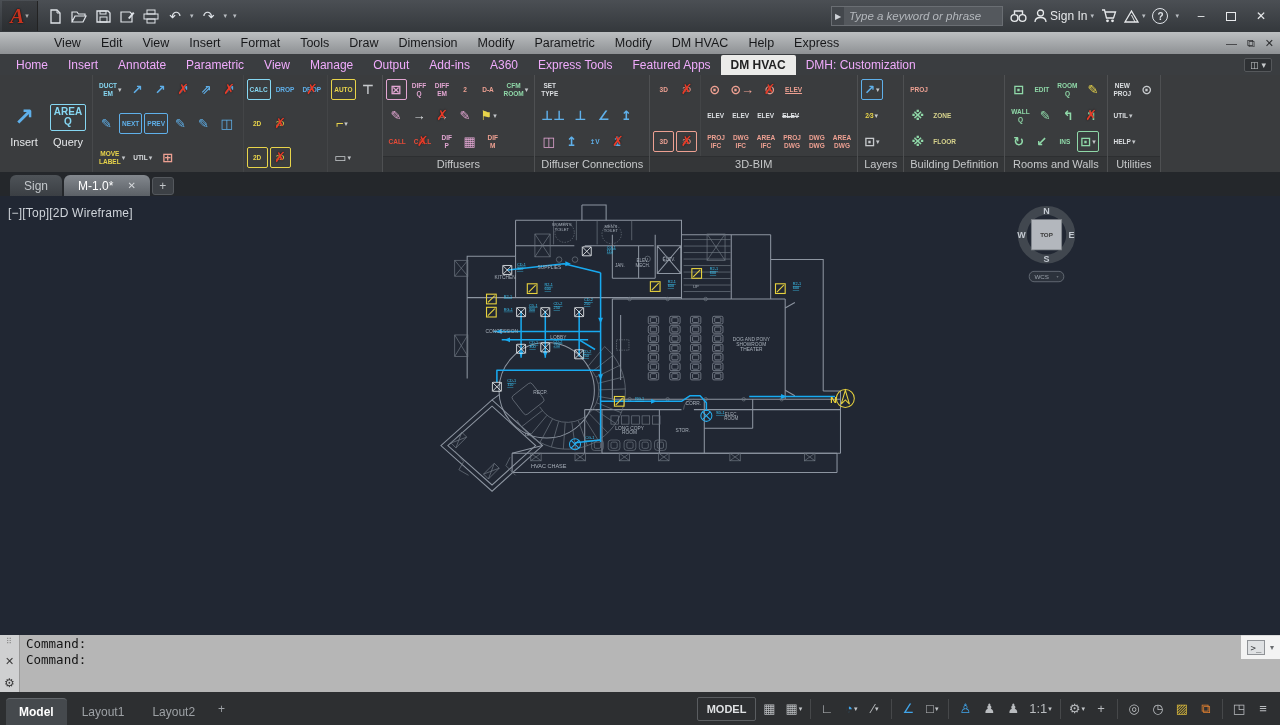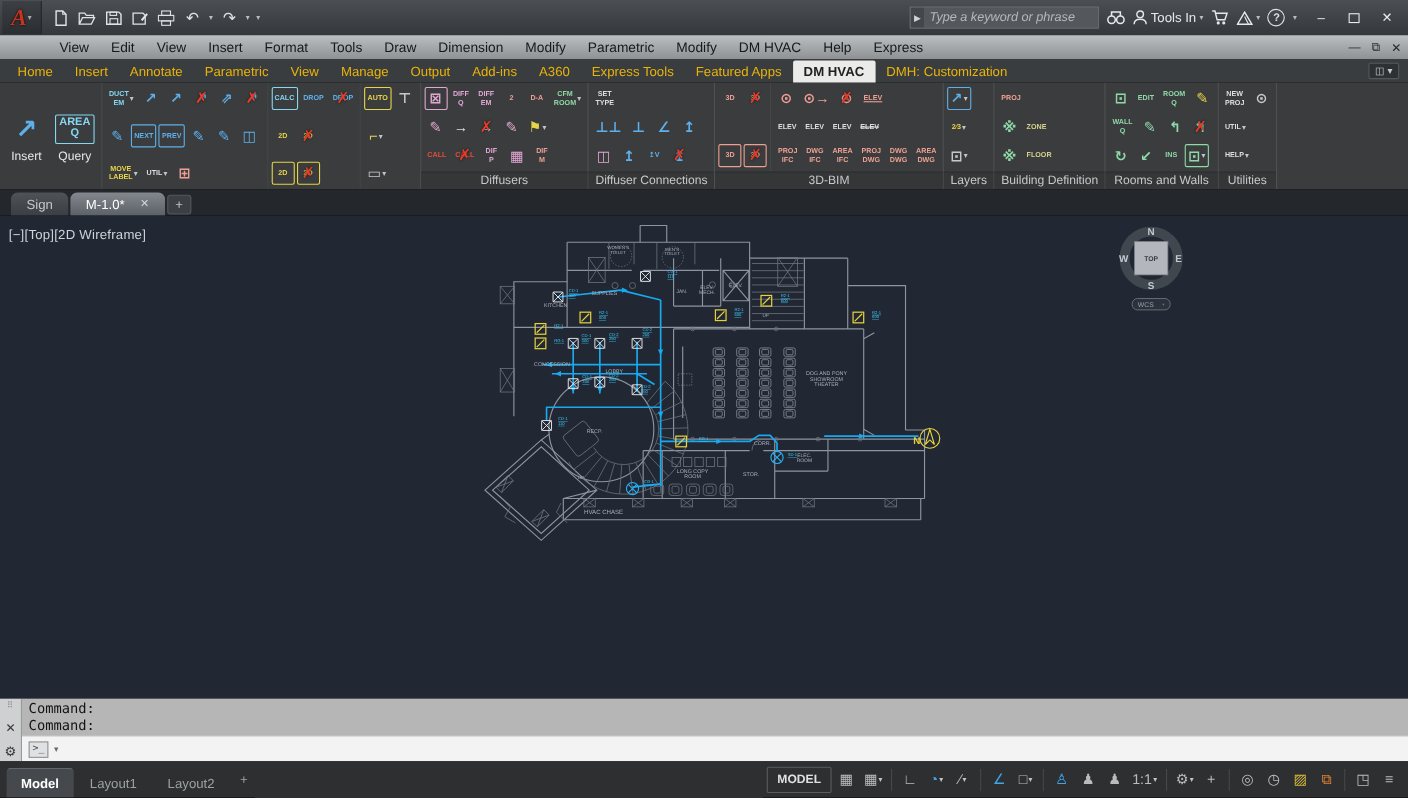--- a/index.html
+++ b/index.html
@@ -30,21 +30,21 @@
 .winbtn{width:30px;height:100%;display:flex;align-items:center;justify-content:center;font-size:12px;color:#e8eaec}
 .maxglyph{width:10px;height:9px;border:1.5px solid #e8eaec}
 
 
 .menubar{height:22px;flex:0 0 22px;background:linear-gradient(#bcbfc1,#8e9194);display:flex;align-items:center;padding-left:44px;position:relative}
 .menu-item{padding:0 10px;font-size:12.5px;color:#17181a;height:100%;display:flex;align-items:center}
 .doc-controls{position:absolute;right:6px;top:0;height:100%;display:flex;align-items:center;gap:10px;color:#2c2d2f;font-size:11px}
 
 
 .tabrow{height:21px;flex:0 0 21px;background:#3a3d40;display:flex;align-items:flex-end;padding-left:6px;position:relative}
-.rtab{padding:3px 10px 3px;font-size:12px;color:#eab308;white-space:nowrap}
+.rtab{padding:3px 10px 3px;font-size:12px;color:#f0abfc;white-space:nowrap}
 .rtab.active{background:#ebebe9;color:#222;border-radius:2px 2px 0 0;font-weight:bold}
 .tabrow-extra{position:absolute;right:8px;bottom:3px;display:flex;align-items:center;gap:3px;background:#2e3134;border:1px solid #55585b;border-radius:2px;padding:1px 5px;color:#c6c9cc;font-size:9px}
 
 
 .ribbon{height:97px;flex:0 0 97px;background:#3a3c3e;display:flex;overflow:hidden}
 .panel{display:flex;flex-direction:column;border-right:1px solid #4e5052;flex:0 0 auto}
 .panel-body{flex:1;display:flex;align-items:stretch}
 .big-btns{display:flex;gap:2px;padding:2px 3px;border-right:1px solid #47494b}
 .big-btn{width:42px;display:flex;flex-direction:column;align-items:center;justify-content:center;gap:1px}
 .big-ic{height:36px;display:flex;align-items:center;justify-content:center;font-weight:bold;font-size:24px}
@@ -72,21 +72,21 @@
 .canvas{position:relative;height:439px;flex:0 0 439px;background:#212733;overflow:hidden}
 .canvas svg{position:absolute;left:0;top:0}
 .viewport-label{position:absolute;left:8px;top:10px;font-size:12px;color:#cfd4da;letter-spacing:.2px}
 
 
 .cmd{height:57px;flex:0 0 57px;display:flex;background:#b6b6b6}
 .cmd-strip{width:20px;background:#cfd0d1;border-right:1px solid #9a9a9a;display:flex;flex-direction:column;align-items:center;justify-content:space-between;padding:2px 0;color:#3a3a3a}
 .cmd-grip{font-size:8px;color:#8a8a8a;letter-spacing:1px}
 .cmd-x{font-size:11px;font-weight:bold}
 .cmd-wrench{font-size:12px}
-.cmd-main{flex:1;display:flex;flex-direction:column}
+.cmd-main{flex:1;display:flex;flex-direction:row}
 .cmd-hist{flex:1;background:#b6b6b6;padding:1px 6px;font-family:"DejaVu Sans Mono",monospace;font-size:12.5px;color:#141414;line-height:16px}
 .cmd-input{height:24px;background:#f3f3f3;display:flex;align-items:center;gap:5px;padding:0 6px;border-top:1px solid #dcdcdc}
 .cmd-chip{width:18px;height:15px;border:1px solid #8f9296;background:#dfe1e3;color:#3b3e41;font-size:9px;display:flex;align-items:center;justify-content:center;font-family:"DejaVu Sans Mono",monospace}
 .cmd-caret{font-size:8px;color:#6a6d70}
 .cmd-input input{flex:1;border:none;outline:none;background:transparent;font-family:"DejaVu Sans Mono",monospace;font-style:italic;font-size:13px;color:#2a2a2a}
 .cmd-input input::placeholder{color:#9a9da0;font-style:italic}
 
 
 .statusbar{height:33px;flex:0 0 33px;background:#2d2f31;display:flex;align-items:center;padding:0 6px;gap:2px}
 .ltabs{display:flex;align-items:flex-end;height:100%;gap:2px}
@@ -157,21 +157,21 @@
             <circle cx="4.5" cy="9" r="3.4" fill="none" stroke="#e6e8ea" stroke-width="1.4"></circle>
             <circle cx="12.5" cy="9" r="3.4" fill="none" stroke="#e6e8ea" stroke-width="1.4"></circle>
             <path d="M4.5 5.6V2h8v3.6" fill="none" stroke="#e6e8ea" stroke-width="1.4"></path>
           </svg>
         </span>
       <span class="tico">
         <svg width="13" height="14" viewBox="0 0 13 14">
             <circle cx="6.5" cy="4" r="3" fill="none" stroke="#e6e8ea" stroke-width="1.3"></circle>
             <path d="M1 13c0-3 2.5-4.5 5.5-4.5S12 10 12 13" fill="none" stroke="#e6e8ea" stroke-width="1.3"></path>
           </svg>
-        <span>Tools In</span>
+        <span>Sign In</span>
         <span class="qcaret">▾</span>
       </span>
       <span class="tico">
           <svg width="16" height="14" viewBox="0 0 16 14">
             <path d="M1 1h2.5l2 8h7l2-6H4" fill="none" stroke="#e6e8ea" stroke-width="1.3"></path>
             <circle cx="6.5" cy="11.8" r="1.4" fill="#e6e8ea"></circle>
             <circle cx="11.5" cy="11.8" r="1.4" fill="#e6e8ea"></circle>
           </svg>
         </span>
       <span class="tico">

